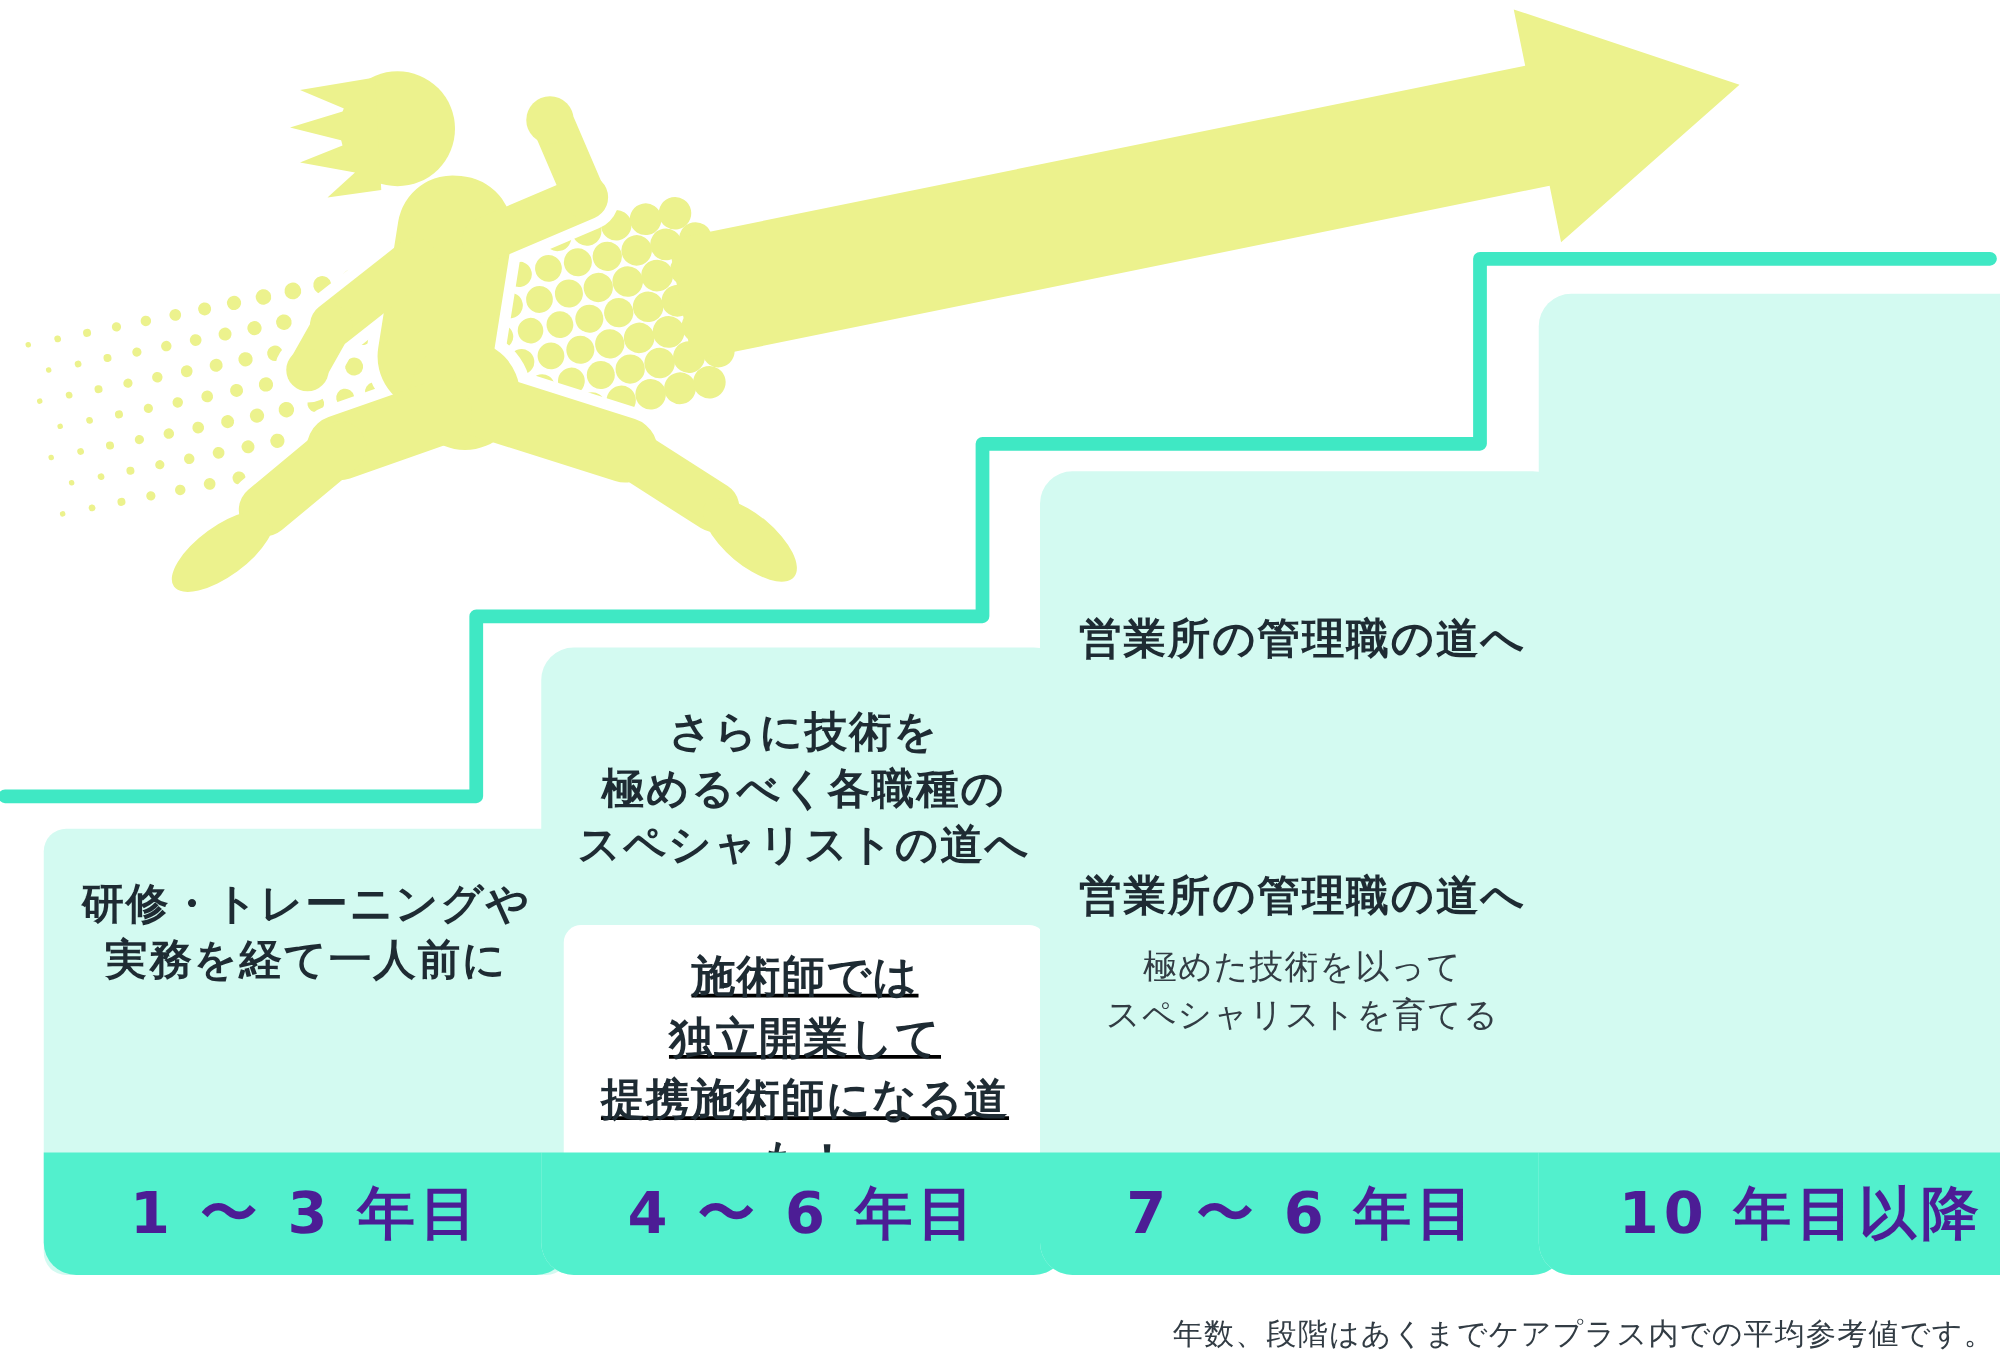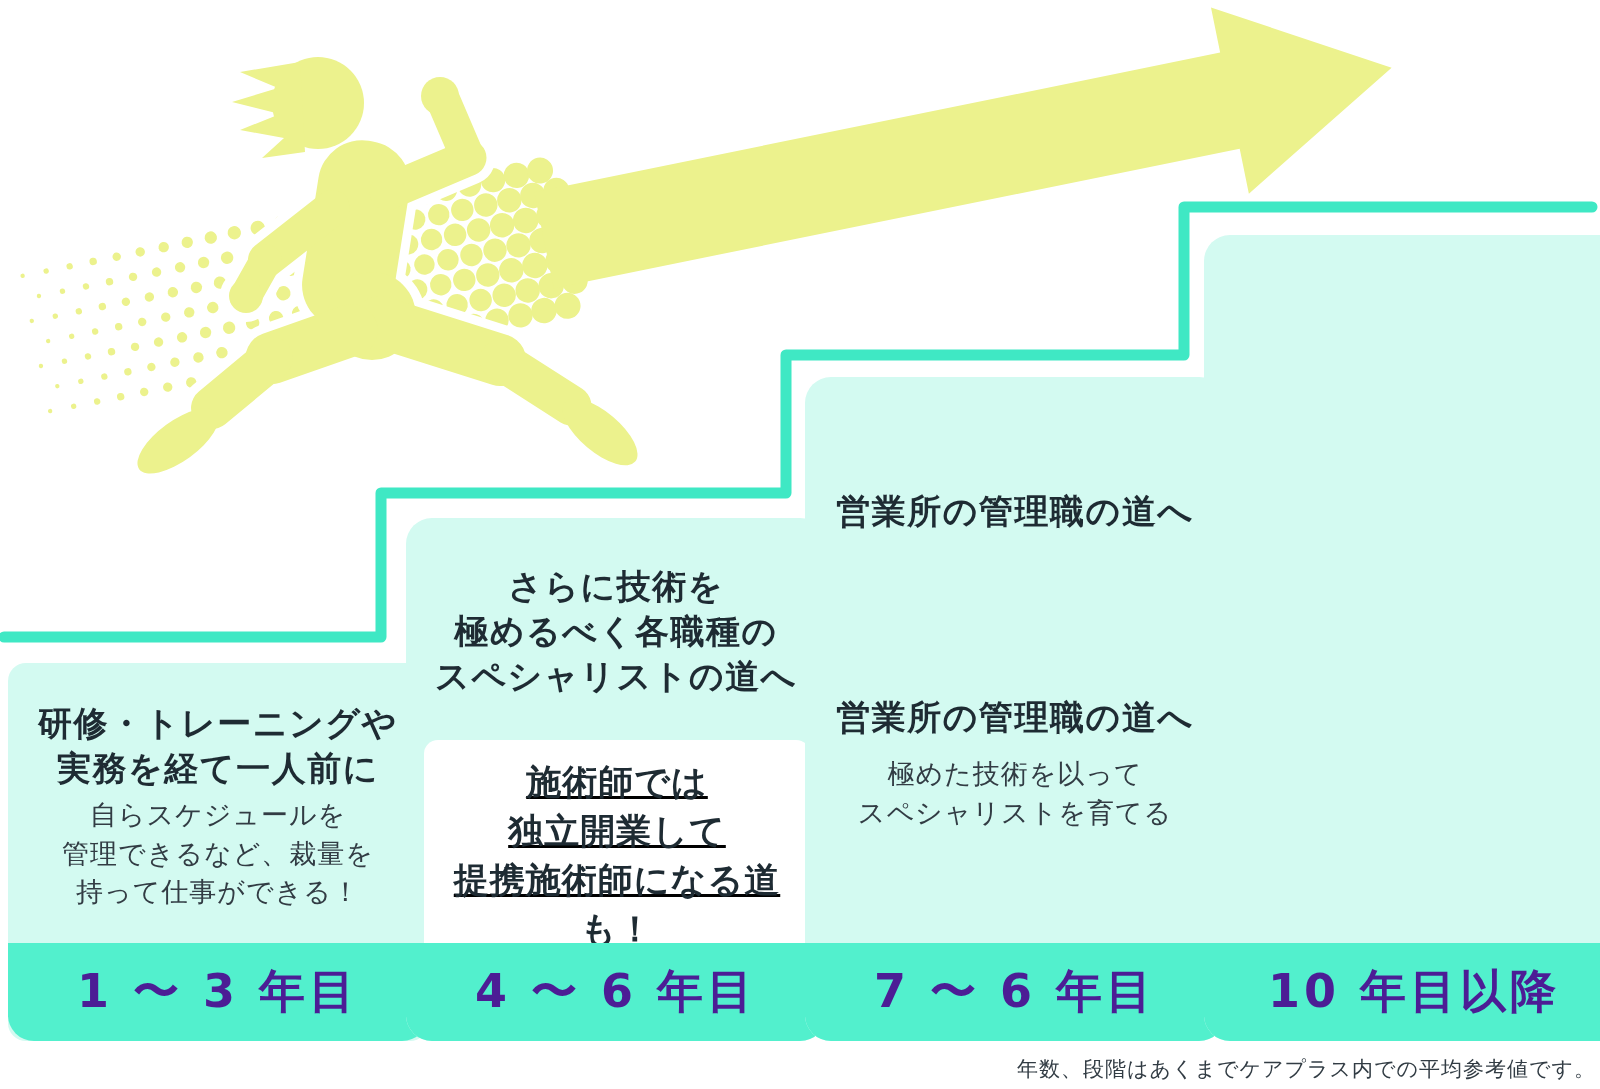--- a/index.html
+++ b/index.html
@@ -1,38 +1,38 @@
 <!DOCTYPE html>
 <html style="--accent_teal: #3FE8C4; --band_teal: #52F0CD; --panel_mint: #D3FAF1; --arrow_yellow: #ECF28D; --heading_text: #1E2B33; --body_text: #323C44; --white: #FFFFFF;"><head>
 <meta charset="utf-8">
 <style>
   html,body{margin:0;padding:0;background:#ffffff;}
   body{font-family:"DejaVu Sans","Liberation Sans",sans-serif;}
   #stage{position:relative;width:1600px;height:1089px;overflow:hidden;background:var(--white,#fff);}
   #art{position:absolute;left:0;top:0;z-index:1;}
-  .column{position:absolute;width:420px;bottom:48px;border-radius:26px;
-          background:var(--panel_mint,#D3FAF1);z-index:2;}
+  .column{position:absolute;width:420px;bottom:69px;border-radius:26px;
+          background:var(--panel_mint,#D3FAF1);z-index:2;margin-left:27px;}
   .col-1{left:8px;top:663px;border-radius:18px;}
   .col-2{left:406px;top:518px;}
   .col-3{left:805px;top:377px;}
   .col-4{left:1204px;top:235px;}
   .panel-body{position:absolute;left:0;right:0;top:0;bottom:98px;}
   .heading{white-space:pre-line;text-align:center;font-weight:700;
            font-size:34px;line-height:1.33;letter-spacing:1.5px;color:var(--heading_text,#1E2B33);}
   .body-text{white-space:pre-line;text-align:center;font-size:27px;line-height:1.43;
              letter-spacing:1px;color:var(--body_text,#323C44);}
   .abs{position:absolute;left:0;right:0;}
   .white-box{position:absolute;left:18px;right:16px;top:222px;border-radius:14px;
              background:var(--white,#FFFFFF);padding:18px 0;text-decoration:underline;}
   .white-box .box-text{white-space:pre-line;text-align:center;font-weight:700;
              font-size:35px;line-height:1.4;letter-spacing:1px;color:var(--heading_text,#1E2B33);}
   .band{position:absolute;left:0;right:0;bottom:0;height:98px;border-radius:0 0 26px 26px;
         background:var(--band_teal,#52F0CD);display:flex;align-items:center;justify-content:center;}
   .band-label{color:#4c1d95;font-weight:700;font-size:46px;letter-spacing:4px;}
-  .footnote{position:absolute;right:4px;bottom:6px;font-size:21px;letter-spacing:1px;
+  .footnote{position:absolute;right:4px;bottom:6px;font-size:24px;letter-spacing:1px;
             color:var(--body_text,#323C44);z-index:2;}
 </style>
 </head>
 <body>
 
 <div id="stage">
 
   <svg id="art" width="1600" height="1089" viewBox="0 0 1600 1089" xmlns="http://www.w3.org/2000/svg" xmlns:xlink="http://www.w3.org/1999/xlink">
 
     <defs>
@@ -234,23 +234,20 @@
     <polyline points="4,637 381,637 381,493 786,493 786,355 1184,355 1184,207 1592,207" fill="none" stroke-width="11" stroke-linecap="round" stroke-linejoin="round" stroke="#3FE8C4"></polyline>
 
     <use href="#runner-shape" xlink:href="#runner-shape" fill="#FFFFFF" stroke="#FFFFFF" stroke-width="18" stroke-linejoin="round"></use>
     <use href="#runner-shape" xlink:href="#runner-shape" fill="#ECF28D"></use>
   </svg>
 
   <div class="column col-1">
     <div class="panel-body">
       <div class="abs heading" style="top:38px">研修・トレーニングや
 実務を経て一人前に</div>
-      <div class="abs body-text" style="top:133px">自らスケジュールを
-管理できるなど、裁量を
-持って仕事ができる！</div>
     </div>
     <div class="band">
       <div class="band-label">1 〜 3 年目</div>
     </div>
   </div>
 
   <div class="column col-2">
     <div class="panel-body">
       <div class="abs heading" style="top:46px">さらに技術を
 極めるべく各職種の

